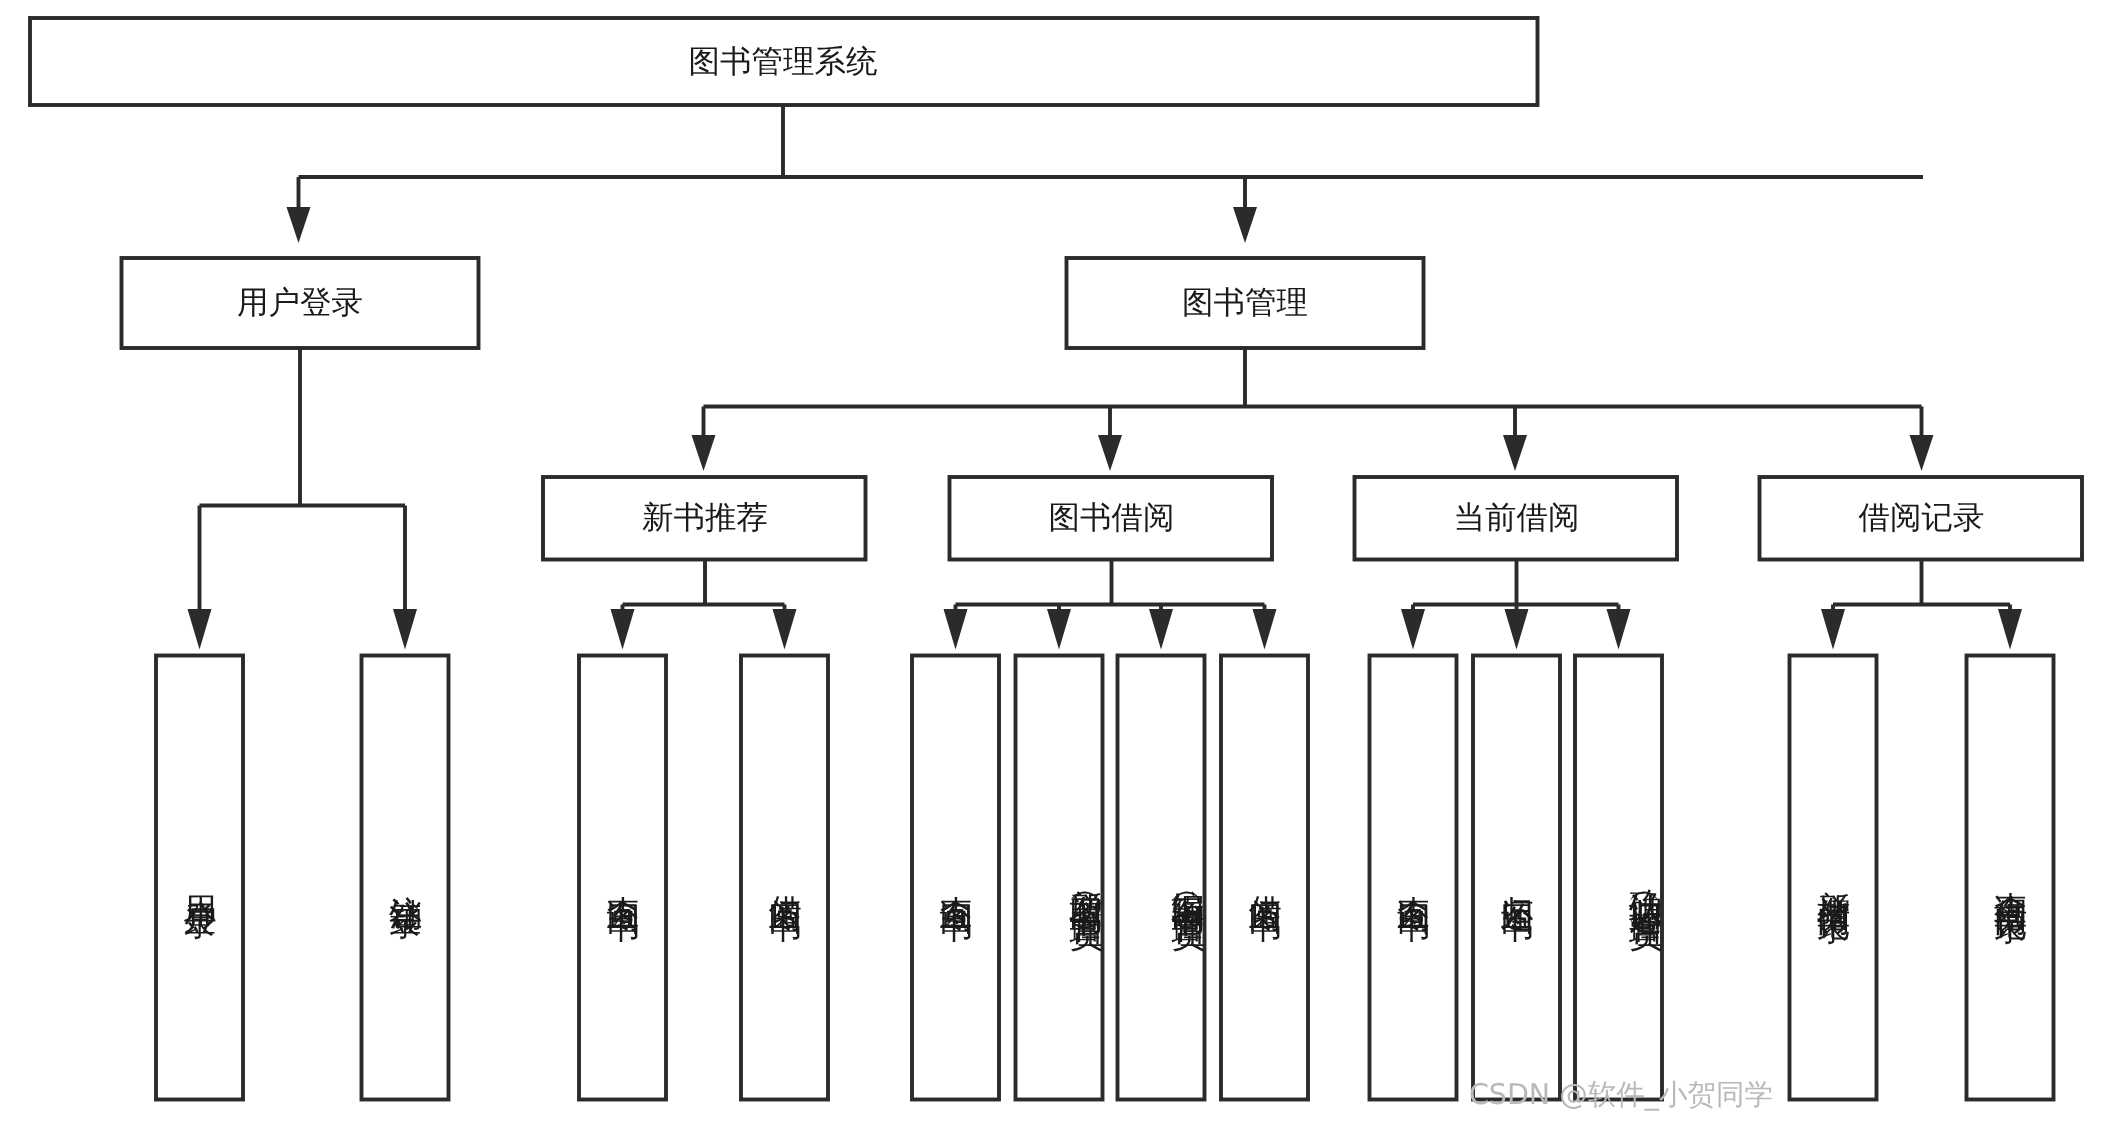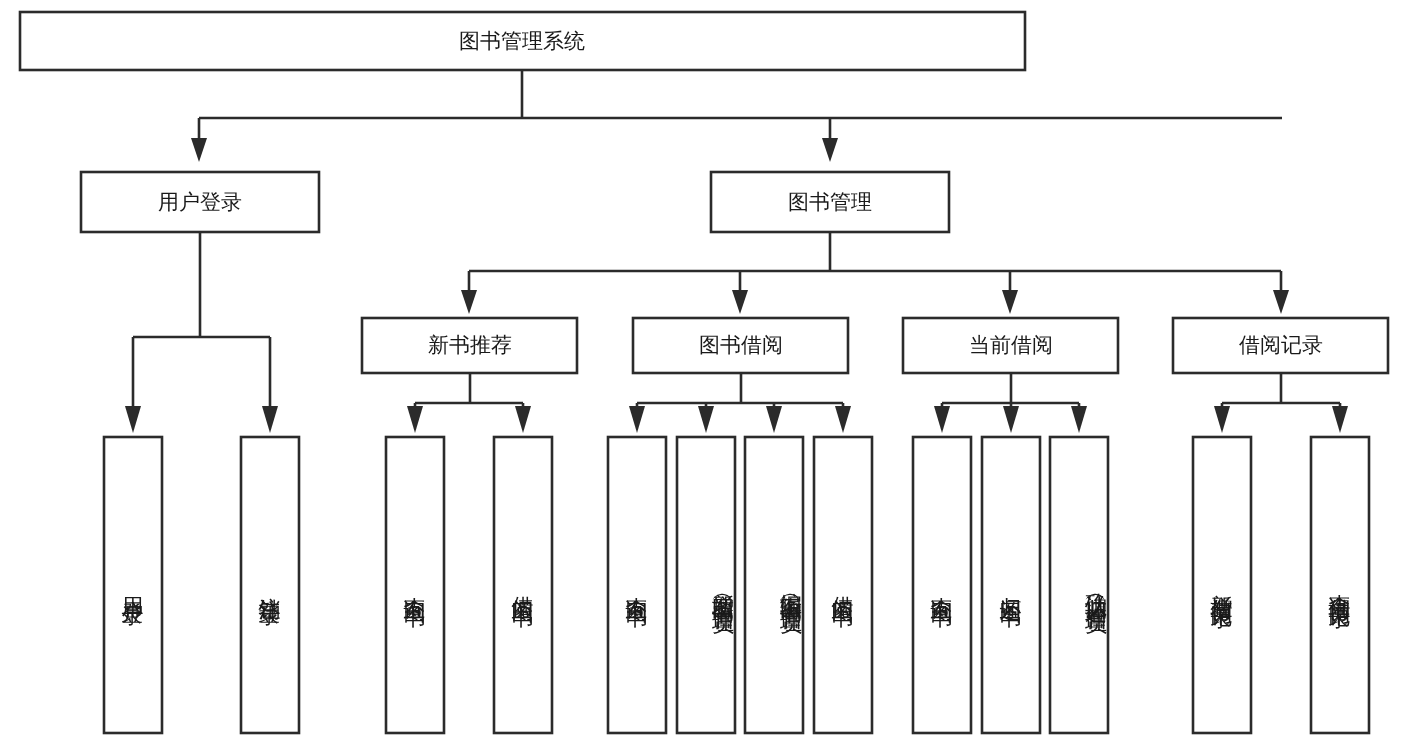--- a/index.html
+++ b/index.html
@@ -227,14 +227,15 @@
   <div class="leaf-label" style="left:745px; top:443px; width:58px; height:290px; display:flex; align-items:flex-start; justify-content:center;">编辑图书（管理员）</div>
   <div class="leaf-label" style="left:814px; top:437px; width:58px; height:296px; display:flex; align-items:center; justify-content:center;">借阅图书</div>
 
   <div class="leaf-label" style="left:913px; top:437px; width:58px; height:296px; display:flex; align-items:center; justify-content:center;">查询图书</div>
   <div class="leaf-label" style="left:982px; top:437px; width:58px; height:296px; display:flex; align-items:center; justify-content:center;">归还图书</div>
   <div class="leaf-label" style="left:1050px; top:443px; width:58px; height:290px; display:flex; align-items:flex-start; justify-content:center;">确认归还（管理员）</div>
 
   <div class="leaf-label" style="left:1193px; top:437px; width:58px; height:296px; display:flex; align-items:center; justify-content:center;">新增借阅记录</div>
   <div class="leaf-label" style="left:1311px; top:437px; width:58px; height:296px; display:flex; align-items:center; justify-content:center;">查询借阅记录</div>
 
+  <div class="watermark">CSDN @软件_小贺同学</div>
 
 </div>
 
 </body></html>

